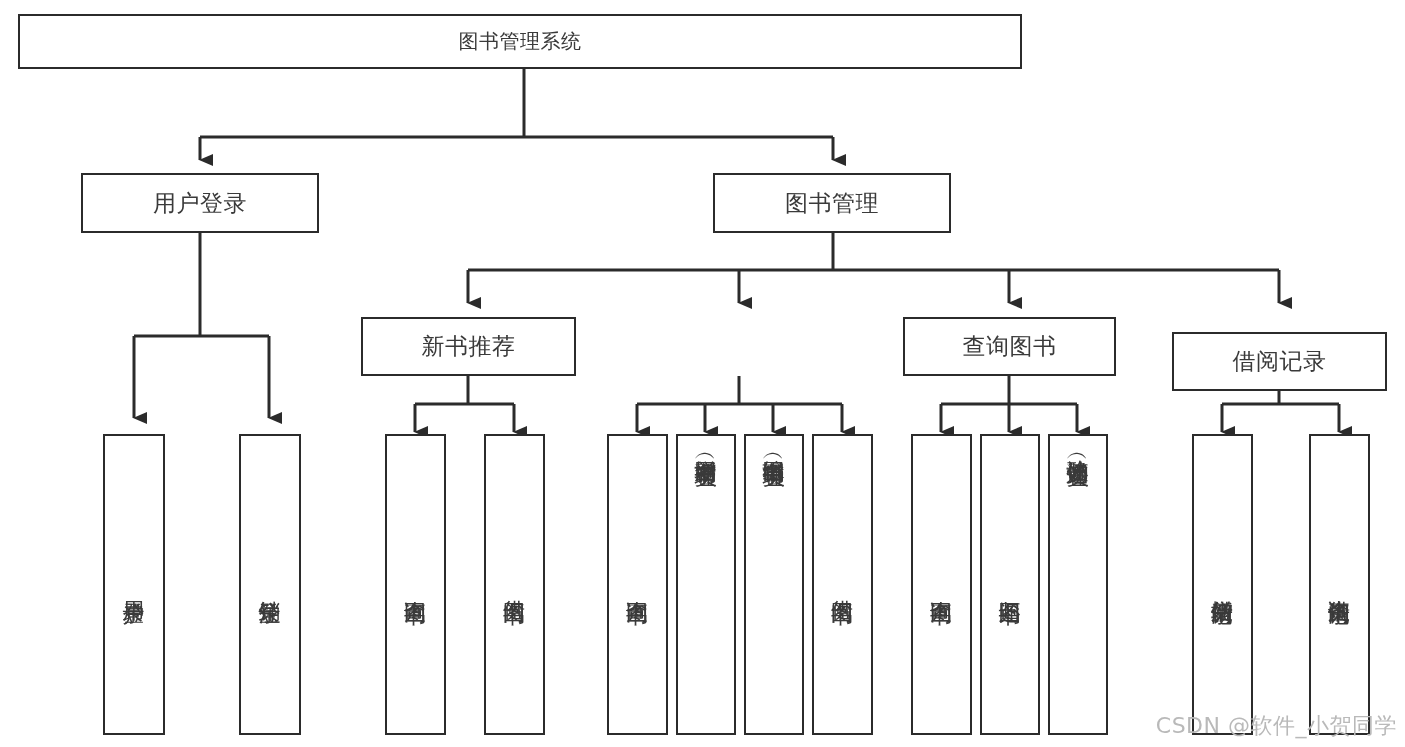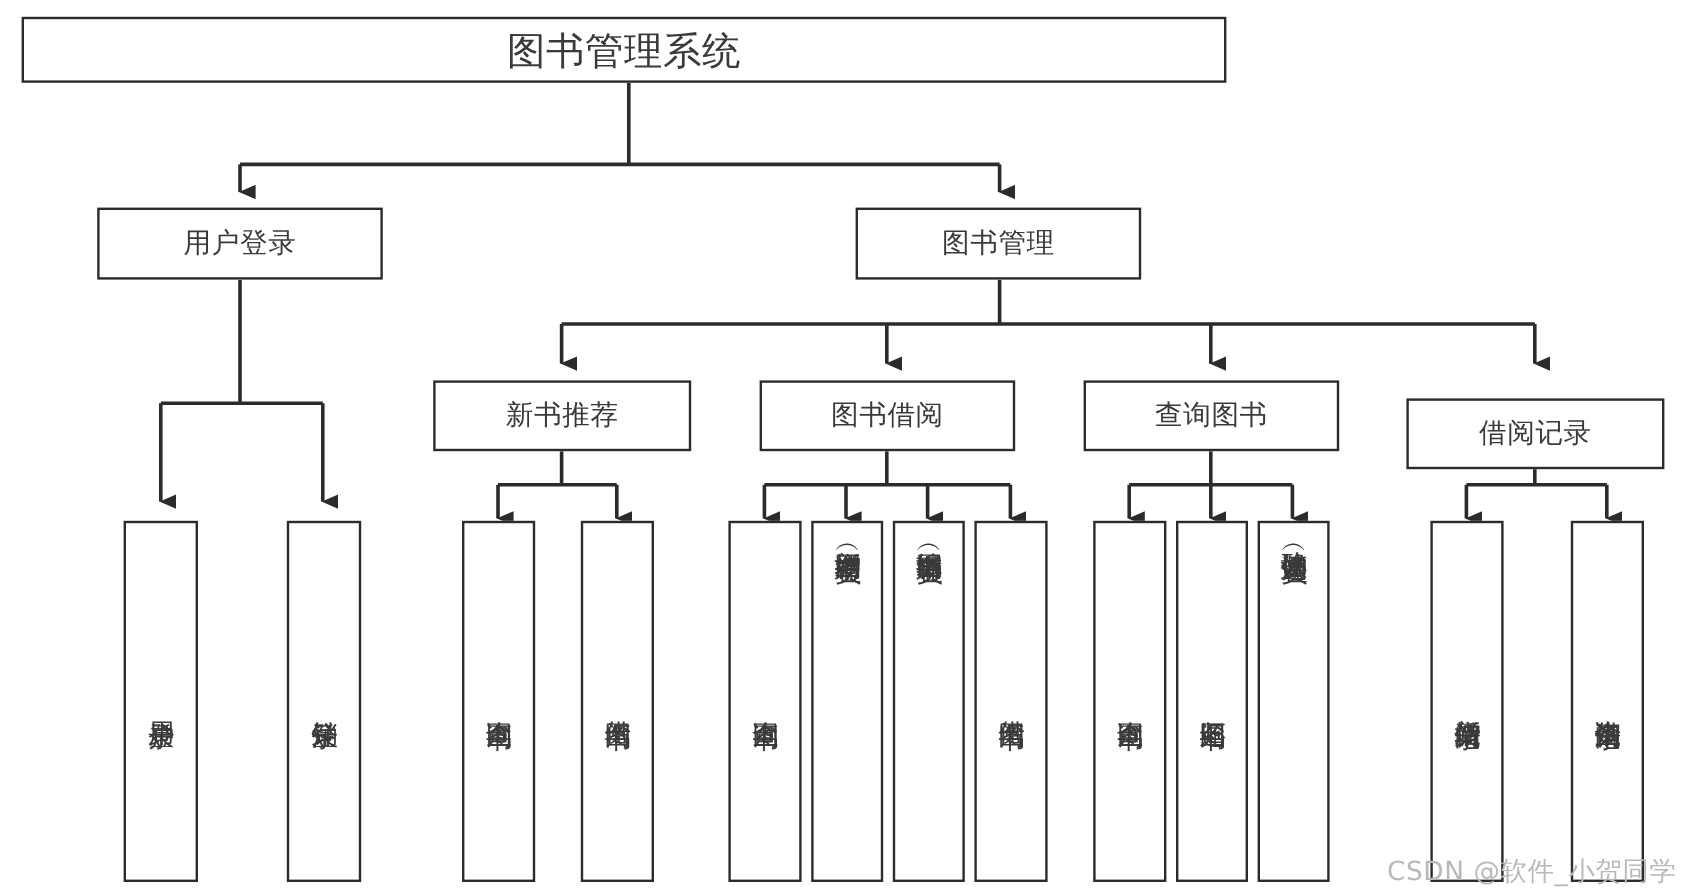--- a/index.html
+++ b/index.html
@@ -40,21 +40,21 @@
   .node .label {
     display: block;
     line-height: 1.25;
     letter-spacing: 0.5px;
   }
   
   .node.horiz .label {
     writing-mode: horizontal-tb;
     font-size: 23px;
   }
-  .node.root .label { font-size: 32px; }
+  .node.root .label { font-size: 20px; }
   
   .node.vert {
     align-items: flex-start;
     justify-content: center;
     padding-top: 6px;
   }
   .node.vert .label {
     writing-mode: vertical-rl;
     text-orientation: upright;
     font-size: 22px;
@@ -141,23 +141,20 @@
   </div>
 
   <div class="node horiz" style="left:713px; top:173px; width:238px; height:60px;">
     <span class="label">图书管理</span>
   </div>
 
   <div class="node horiz" style="left:361px; top:317px; width:215px; height:59px;">
     <span class="label">新书推荐</span>
   </div>
 
-  <div class="node horiz" style="left:633px; top:317px; width:213px; height:59px;">
-    <span class="label">图书借阅</span>
-  </div>
 
   <div class="node horiz" style="left:903px; top:317px; width:213px; height:59px;">
     <span class="label">查询图书</span>
   </div>
 
   <div class="node horiz" style="left:1172px; top:332px; width:215px; height:59px;">
     <span class="label">借阅记录</span>
   </div>
 
   <div class="node vert center" style="left:103px; top:434px; width:62px; height:301px;">

